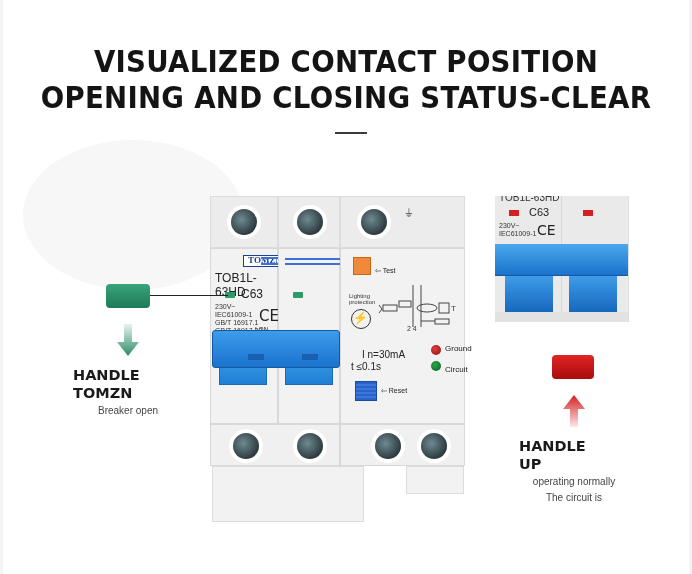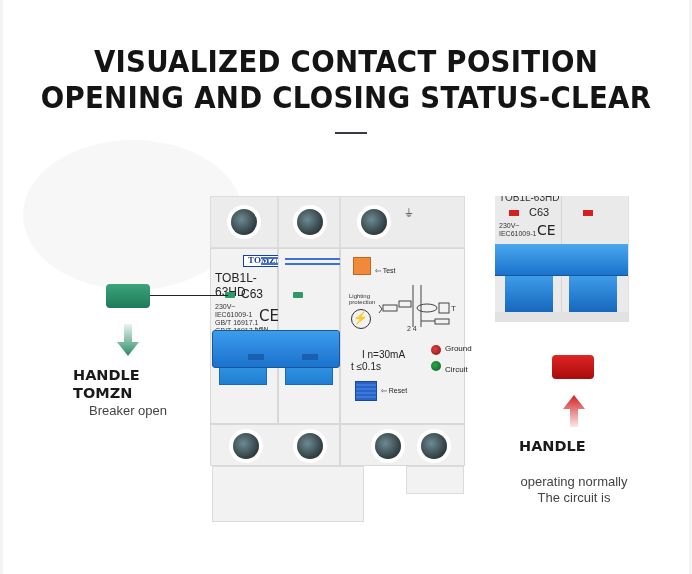--- a/index.html
+++ b/index.html
@@ -35,21 +35,21 @@
   .led { position: absolute; width: 10px; height: 10px; border-radius: 50%; }
   .reset-btn { position: absolute; left: 14px; top: 132px; width: 22px; height: 20px; background: repeating-linear-gradient(#2a62c8 0 2px, #3b78db 2px 4px); border: 1px solid #1a4a9a; }
   .bottomblock { position: absolute; top: 228px; height: 42px; background: #f0f0f0; border: 1px solid #d8d8d8; }
   .base { position: absolute; top: 270px; height: 56px; background: #f2f2f2; border: 1px solid #dcdcdc; }
 
   
   .green-swatch { position: absolute; left: 103px; top: 284px; width: 44px; height: 24px; border-radius: 4px; background: linear-gradient(#3aa47c, #1f7a58); }
   .leader { position: absolute; left: 147px; top: 295px; width: 78px; height: 1px; background: #222; }
   .arrow-down { position: absolute; left: 114px; top: 324px; width: 22px; height: 32px; }
   .h-title { position: absolute; font-family: "DejaVu Sans", sans-serif; font-weight: bold; font-size: 14.5px; line-height: 18px; color: #1a1a1a; text-align: left; }
-  .h-desc { position: absolute; font-size: 13px; line-height: 16px; color: #444; text-align: center; }
+  .h-desc { position: absolute; font-size: 10px; line-height: 16px; color: #444; text-align: center; }
 
   
   .detail { position: absolute; left: 492px; top: 196px; width: 134px; height: 126px; background: #eaeaea; overflow: hidden; border-right: 1px solid #e0e0e0; }
   .red-swatch { position: absolute; left: 549px; top: 355px; width: 42px; height: 24px; border-radius: 4px; background: linear-gradient(#e02424, #a80c0c); }
   .arrow-up { position: absolute; left: 560px; top: 395px; width: 22px; height: 32px; }
 </style>
 </head>
 <body>
 
 <div class="page">
@@ -189,18 +189,19 @@
     <defs>
         <linearGradient id="gu" x1="0" y1="1" x2="0" y2="0">
           <stop offset="0" stop-color="#d42020" stop-opacity="0.1"></stop>
           <stop offset="1" stop-color="#d42020"></stop>
         </linearGradient>
       </defs>
     <path d="M11 0 L22 14 H15 V32 H7 V14 H0 Z" fill="url(#gu)"></path>
   </svg>
   <div class="h-title" style="left:516px;top:437px;width:110px;">
     <div>HANDLE</div>
+    <div>UP</div>
   </div>
   <div class="h-desc" style="left:490px;top:474px;width:162px;">
     <div>operating normally</div>
     <div>The circuit is</div>
   </div>
 </div>
 
 </body></html>

